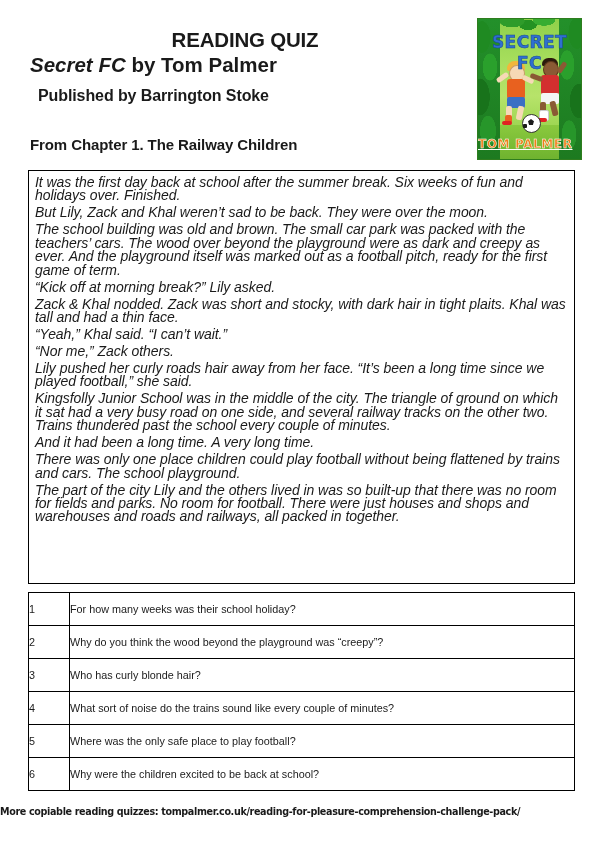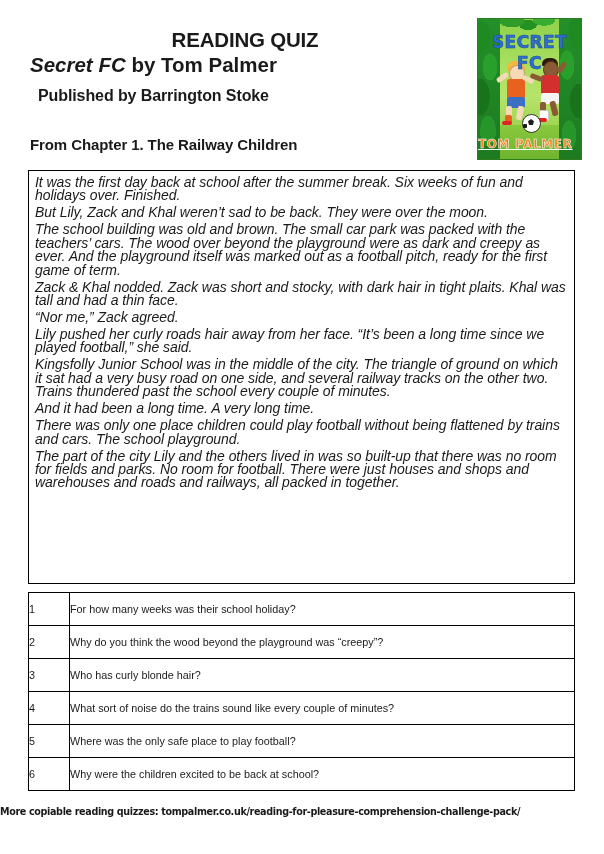--- a/index.html
+++ b/index.html
@@ -316,22 +316,24 @@
 
     <div class="cover-ball"></div>
     <div class="cover-title">SECRET FC</div>
     <div class="cover-author">TOM PALMER</div>
   </div>
 
   <div class="passage-box" id="passage-box">
       <p class="passage-p">It was the first day back at school after the summer break. Six weeks of fun and holidays over. Finished.</p>
       <p class="passage-p">But Lily, Zack and Khal weren’t sad to be back.  They were over the moon.</p>
       <p class="passage-p">The school building was old and brown.  The small car park was packed with the teachers’ cars. The wood over beyond the playground were as dark and creepy as ever. And the playground itself was marked out as a football pitch, ready for the first game of term.</p>
+      <p class="passage-p">“Kick off at morning break?” Lily asked.</p>
       <p class="passage-p">Zack &amp; Khal nodded.  Zack was short and stocky, with dark hair in tight plaits.  Khal was tall and had a thin face.</p>
-      <p class="passage-p">“Nor me,” Zack agreed.</p>
+      <p class="passage-p">“Yeah,” Khal said.  “I can’t wait.”</p>
+      <p class="passage-p">“Nor me,” Zack others.</p>
       <p class="passage-p">Lily pushed her curly roads hair away from her face.  “It’s been a long time since we played football,” she said.</p>
       <p class="passage-p">Kingsfolly Junior School was in the middle of the city.  The triangle of ground on which it sat had a very busy road on one side, and several railway tracks on the other two. Trains thundered past the school every couple of minutes.</p>
       <p class="passage-p">And it had been a long time. A very long time.</p>
       <p class="passage-p">There was only one place children could play football without being flattened by trains and cars. The school playground.</p>
       <p class="passage-p">The part of the city Lily and the others lived in was so built-up that there was no room for fields and parks. No room for football.  There were just houses and shops and warehouses and roads and railways, all packed in together.</p>
     </div>
 
   <table class="q-table">
     <tbody id="questions-body">
         <tr>

